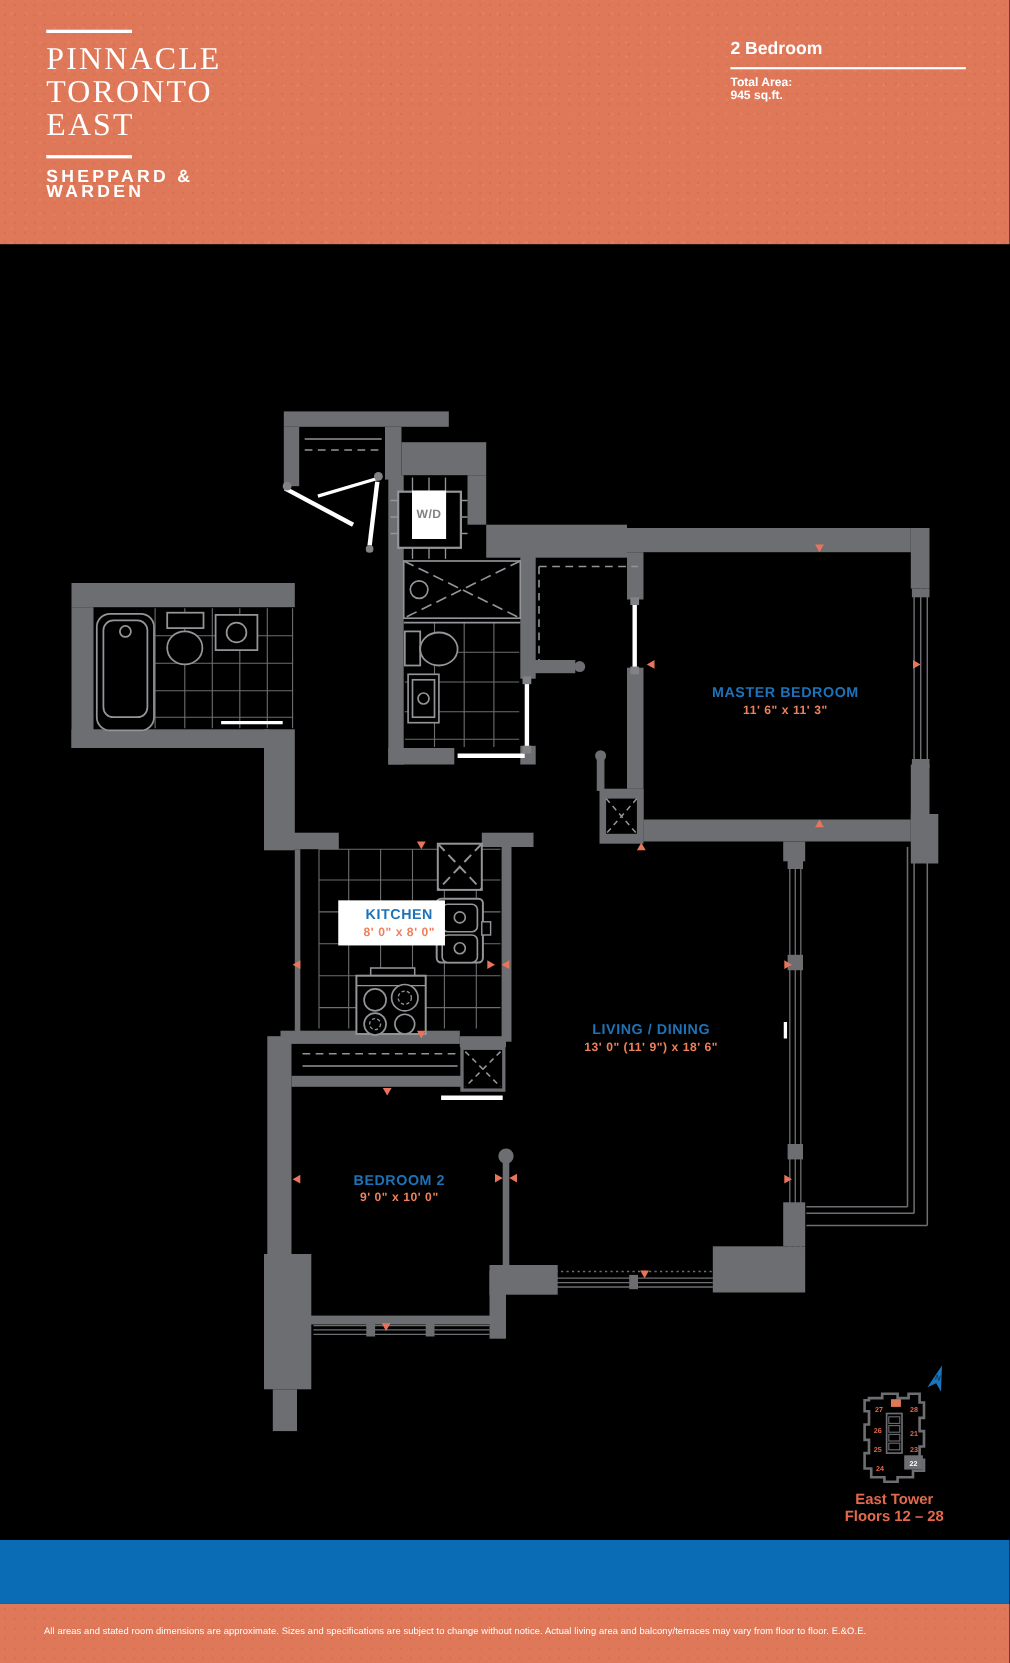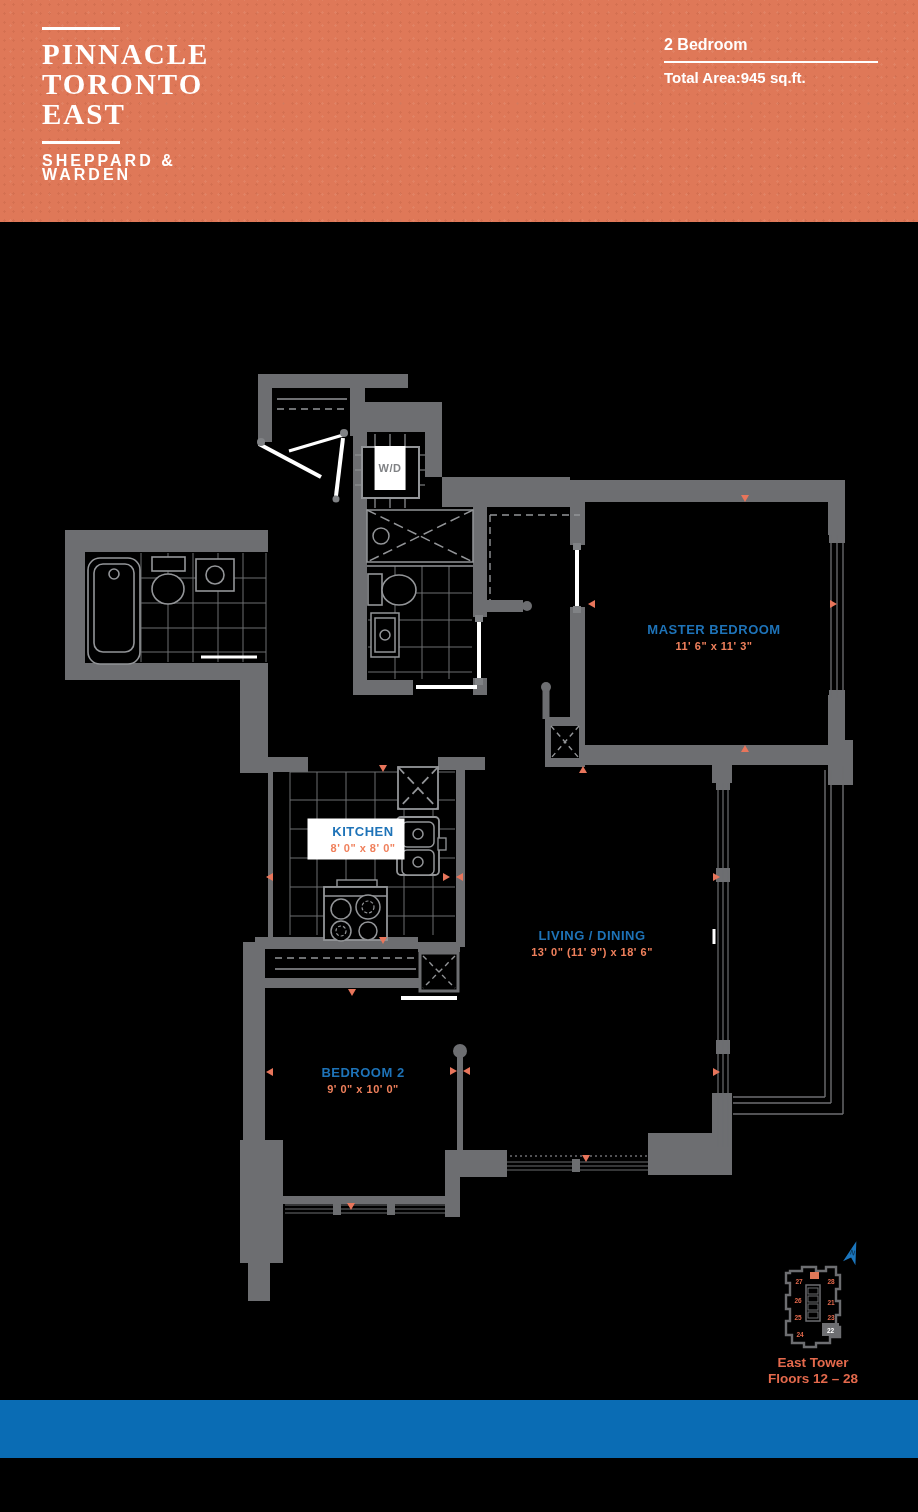--- a/index.html
+++ b/index.html
@@ -5,31 +5,31 @@
   html,body{margin:0;padding:0;background:#000;}
   .page{position:relative;width:918px;height:1512px;background:#000;overflow:hidden;
         font-family:"Liberation Sans",sans-serif;}
   
   .header{position:absolute;left:0;top:0;width:918px;height:222px;background:#DF7858;
     background-image:radial-gradient(rgba(120,40,20,.10) 1px,transparent 1.4px),
                      radial-gradient(rgba(255,255,255,.07) 1px,transparent 1.4px);
     background-size:9px 9px,13px 13px;background-position:0 0,4px 6px;}
   .logo{position:absolute;left:42px;top:27px;color:#fff;}
   .logo-rule{width:78px;height:3px;background:#fff;}
-  .logo-name{font-family:"Liberation Serif","DejaVu Serif",serif;font-weight:bold;
+  .logo-name{font-family:"Liberation Serif","DejaVu Serif",serif;font-weight:normal;
     font-size:29px;line-height:30px;letter-spacing:2px;margin-top:9px;}
   .logo-rule2{margin-top:12px;}
   .logo-sub{margin-top:10px;font-size:16px;line-height:14px;letter-spacing:3px;font-weight:bold;color:#fff;}
   .res-info{position:absolute;left:664px;top:33px;width:214px;color:#fff;}
   .res-title{font-size:27px;font-weight:bold;line-height:28px;}
   .res-sub{font-size:16px;font-weight:bold;margin-top:3px;}
   .area-rows{margin-top:15px;}
   .area-row{display:flex;justify-content:space-between;font-size:16px;line-height:21px;}
   .res-divider{height:2px;background:#fff;margin:7px 0 6px 0;}
-  .total-row{display:flex;justify-content:flex-start;font-size:15px;font-weight:bold;}
+  .total-row{display:flex;justify-content:flex-start;font-size:11px;font-weight:bold;flex-direction:column;}
   
   .plan-svg{position:absolute;left:0;top:0;width:918px;height:1512px;}
   
   .room-label{position:absolute;transform:translate(-50%,-50%);text-align:center;z-index:3;white-space:nowrap;}
   .room-name{color:#1E73B8;font-weight:bold;font-size:13px;letter-spacing:.5px;}
   .room-dims{color:#F0805C;font-weight:bold;font-size:11px;margin-top:3px;letter-spacing:.5px;}
   .boxed{background:#fff;padding:5px 9px 6px 23px;}
   .wd-label{position:absolute;left:390px;top:468px;transform:translate(-50%,-50%);z-index:3;
     background:#fff;color:#808285;font-weight:bold;font-size:11px;padding:16px 4px;letter-spacing:.5px;}
   
@@ -321,14 +321,17 @@
     <div class="room-dims">9' 0" x 10' 0"</div>
   </div>
   <div class="wd-label">W/D</div>
 
   <div class="keyplan-text">
     <div>East Tower</div>
     <div>Floors 12 – 28</div>
   </div>
 
   <div class="band-blue"></div>
+  <div class="footer">
+    <div class="disclaimer">All areas and stated room dimensions are approximate. Sizes and specifications are subject to change without notice. Actual living area and balcony/terraces may vary from floor to floor. E.&amp;O.E.</div>
+  </div>
 
 </div>
 
 </body></html>

